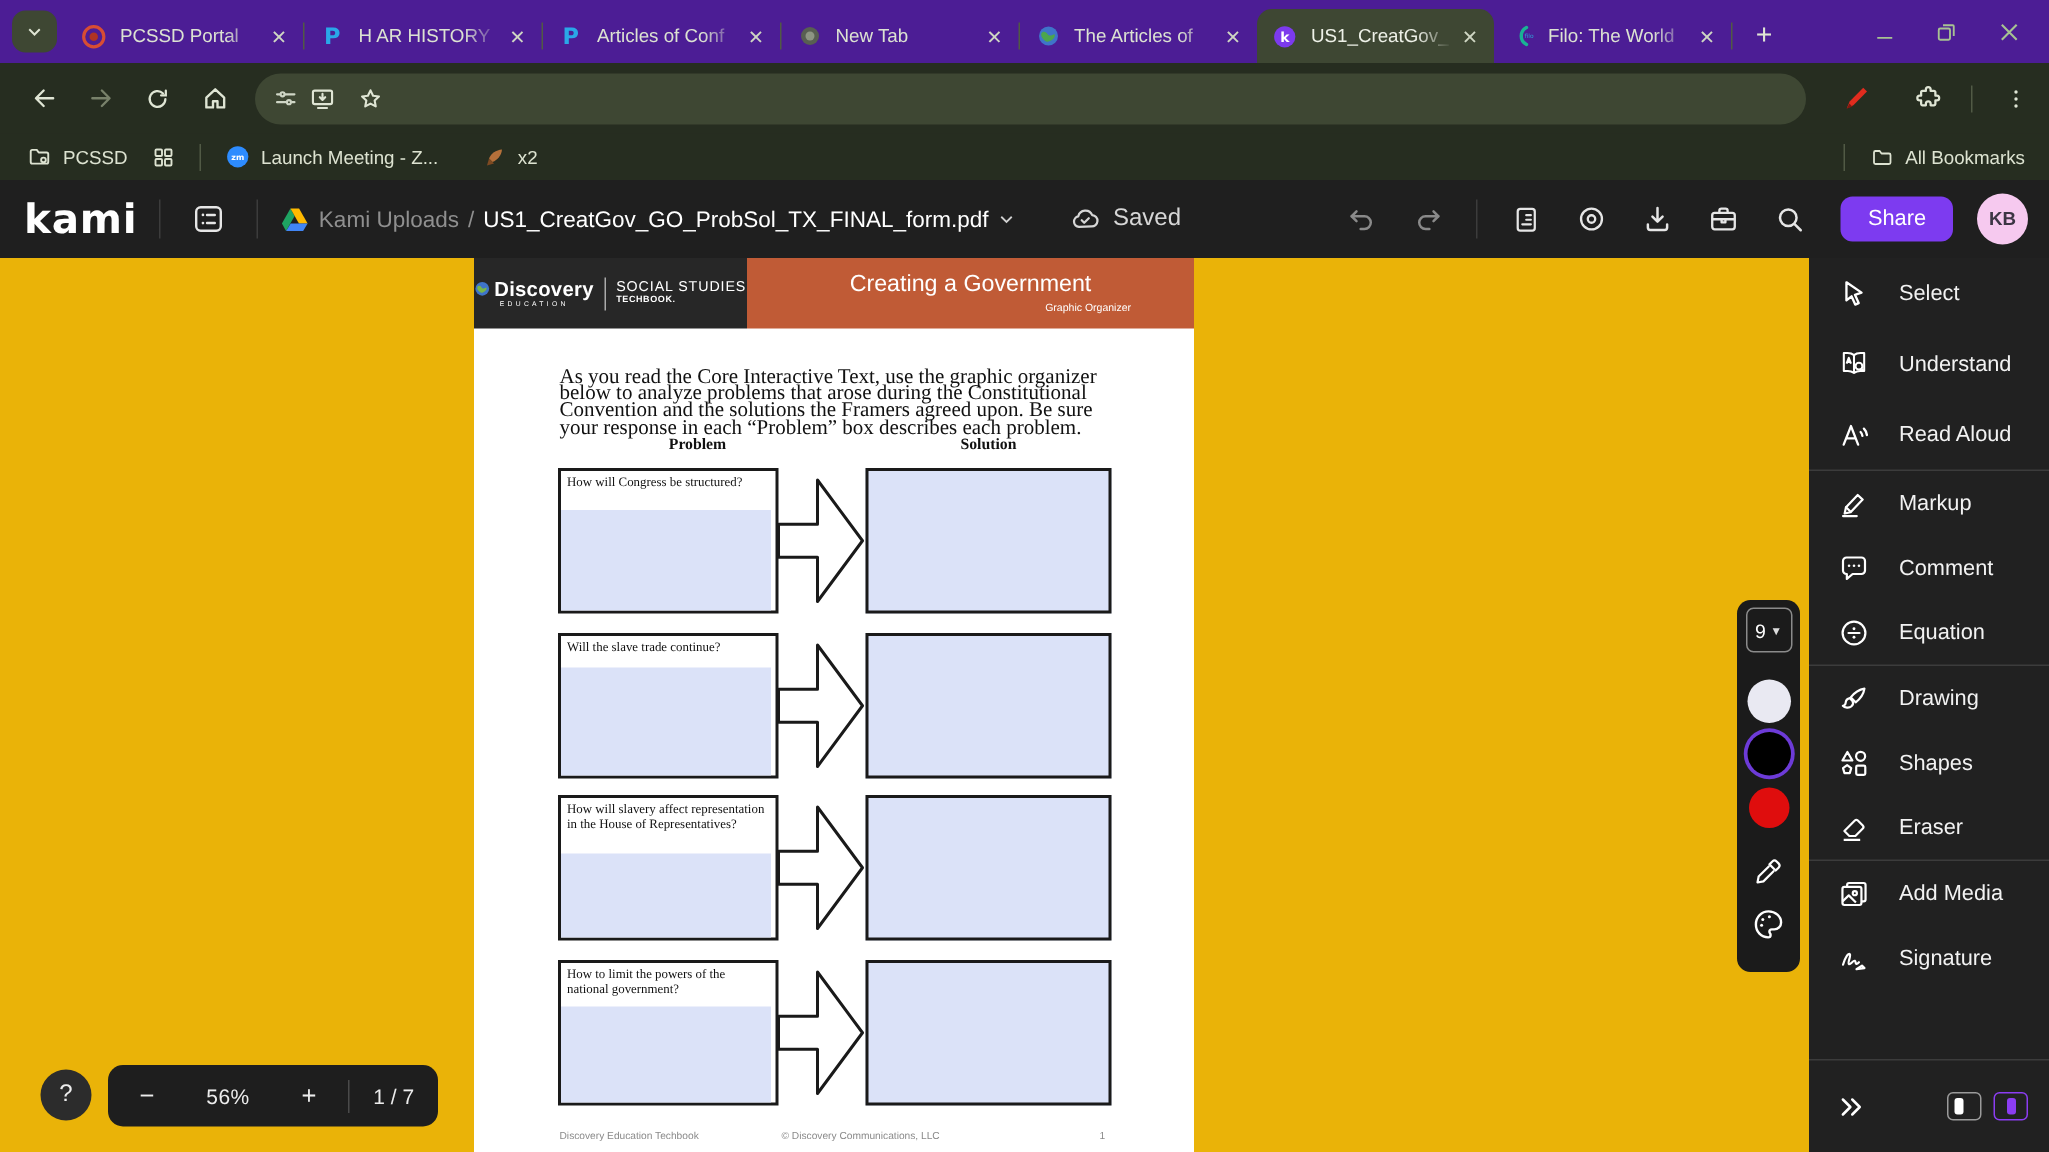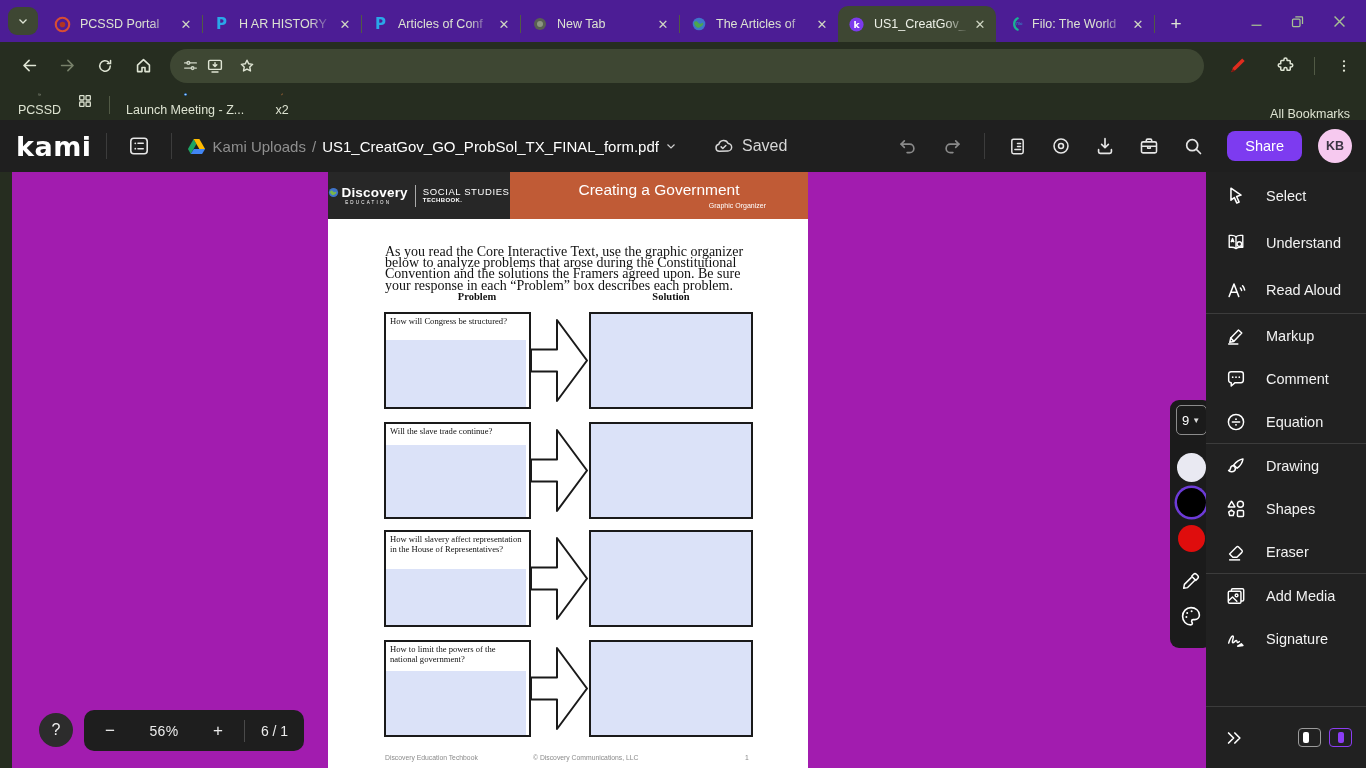--- a/index.html
+++ b/index.html
@@ -22,37 +22,37 @@
 
   #navrow { position:absolute; left:0; top:42px; width:1366px; height:47px; background:#262d20; display:flex; align-items:center; color:#dfe5d4; }
   .nav-ico { width:38px; height:34px; display:flex; align-items:center; justify-content:center; border-radius:50%; }
   .dim { color:#78816a; }
   #omnibox { height:34px; width:1034px; margin-left:8px; background:#3e4733; border-radius:17px; display:flex; align-items:center; padding:0 10px 0 12px; }
   #url-text { flex:1; font-size:13.5px; color:#e7ebdf; white-space:nowrap; overflow:hidden; margin-left:10px; letter-spacing:0.1px; }
   #nav-right { display:flex; align-items:center; gap:10px; margin-left:14px; }
   .vdiv { width:1px; height:18px; background:#515a45; }
 
   #bookmarks { position:absolute; left:0; top:89px; width:1366px; height:31px; background:#262d20; display:flex; align-items:center; color:#dde3d1; font-size:12.5px; }
-  .bm { display:flex; align-items:center; gap:7px; padding:0 8px; height:24px; border-radius:6px;flex-direction:column; }
+  .bm { display:flex; align-items:center; gap:7px; padding:0 8px; height:24px; border-radius:6px; }
 
   
   #kamibar { position:absolute; left:0; top:120px; width:1366px; height:52px; background:#1f1f1f; display:flex; align-items:center; color:#e9e9e9; }
   #kami-logo { font-family:"DejaVu Sans", sans-serif; font-weight:800; font-size:27px; color:#fff; margin-left:16px; letter-spacing:0.5px; }
   .kdiv { width:1px; height:26px; background:#3c3c3c; margin:0 14px; }
   #breadcrumb { display:flex; align-items:center; gap:6px; font-size:15px; }
   #breadcrumb .folder-name, #breadcrumb .crumb-sep { color:#8f8f8f; }
   #breadcrumb .file-name { color:#ffffff; }
   #saved { display:flex; align-items:center; gap:8px; color:#d6d6d6; font-size:16px; margin-left:36px; }
   #kami-right { margin-left:auto; display:flex; align-items:center; gap:8px; padding-right:14px; }
   .tool-btn { width:36px; height:36px; display:flex; align-items:center; justify-content:center; color:#e6e6e6; border-radius:8px; }
   #share-btn { background:#7d3bf0; color:#fff; font-size:14.5px; font-weight:500; border:none; border-radius:8px; padding:7px 18px; margin-left:8px; }
   #avatar { width:34px; height:34px; border-radius:50%; background:#f6c9ef; color:#3c3544; font-size:12.5px; font-weight:700; display:flex; align-items:center; justify-content:center; margin-left:8px; }
 
   
-  #viewer { position:absolute; left:12px; top:172px; width:1267px; height:596px; background:#a21caf; }
+  #viewer { position:absolute; left:0; top:172px; width:1267px; height:596px; background:#eab308; }
   #scrollbar { position:absolute; right:0; top:0; width:9px; height:596px; background:#424244; }
 
   
   #page { position:absolute; left:316px; top:0; width:480px; height:596px; background:#ffffff; }
   #pdf-header { position:absolute; left:0; top:0; width:480px; height:47px; display:flex; }
   #pdf-header .brand-block { width:182px; height:47px; background:#272727; color:#fff; display:flex; align-items:center; justify-content:center; gap:7px; }
   .brand-left { text-align:center; line-height:1; }
   .brand-word { font-size:13.5px; font-weight:700; letter-spacing:0.2px; display:flex; align-items:center; gap:2px; }
   .brand-sub { font-size:4.5px; letter-spacing:2.2px; margin-top:1px; }
   .brand-rule { width:1px; height:22px; background:#aaa; }
@@ -503,21 +503,21 @@
         </svg>
     </div>
   </div>
 
   <div id="help-btn">?</div>
   <div id="zoom-pill">
     <div class="zbtn">−</div>
     <div id="zoom-level">56%</div>
     <div class="zbtn">+</div>
     <div class="zdiv"></div>
-    <div id="page-indicator">6 / 1</div>
+    <div id="page-indicator">1 / 7</div>
   </div>
 </div>
 
 <div id="sidebar">
   <div class="sb-item tall">
     <span class="sb-ico">
         <svg width="22" height="22" viewBox="0 0 24 24" fill="none" stroke="currentColor" stroke-width="1.7" stroke-linejoin="round">
           <path d="M6.5 3.5 17.5 11l-4.8 1.6 2.7 6-2.5 1.1-2.7-6-3.7 2.9z"></path>
         </svg>
       </span>

